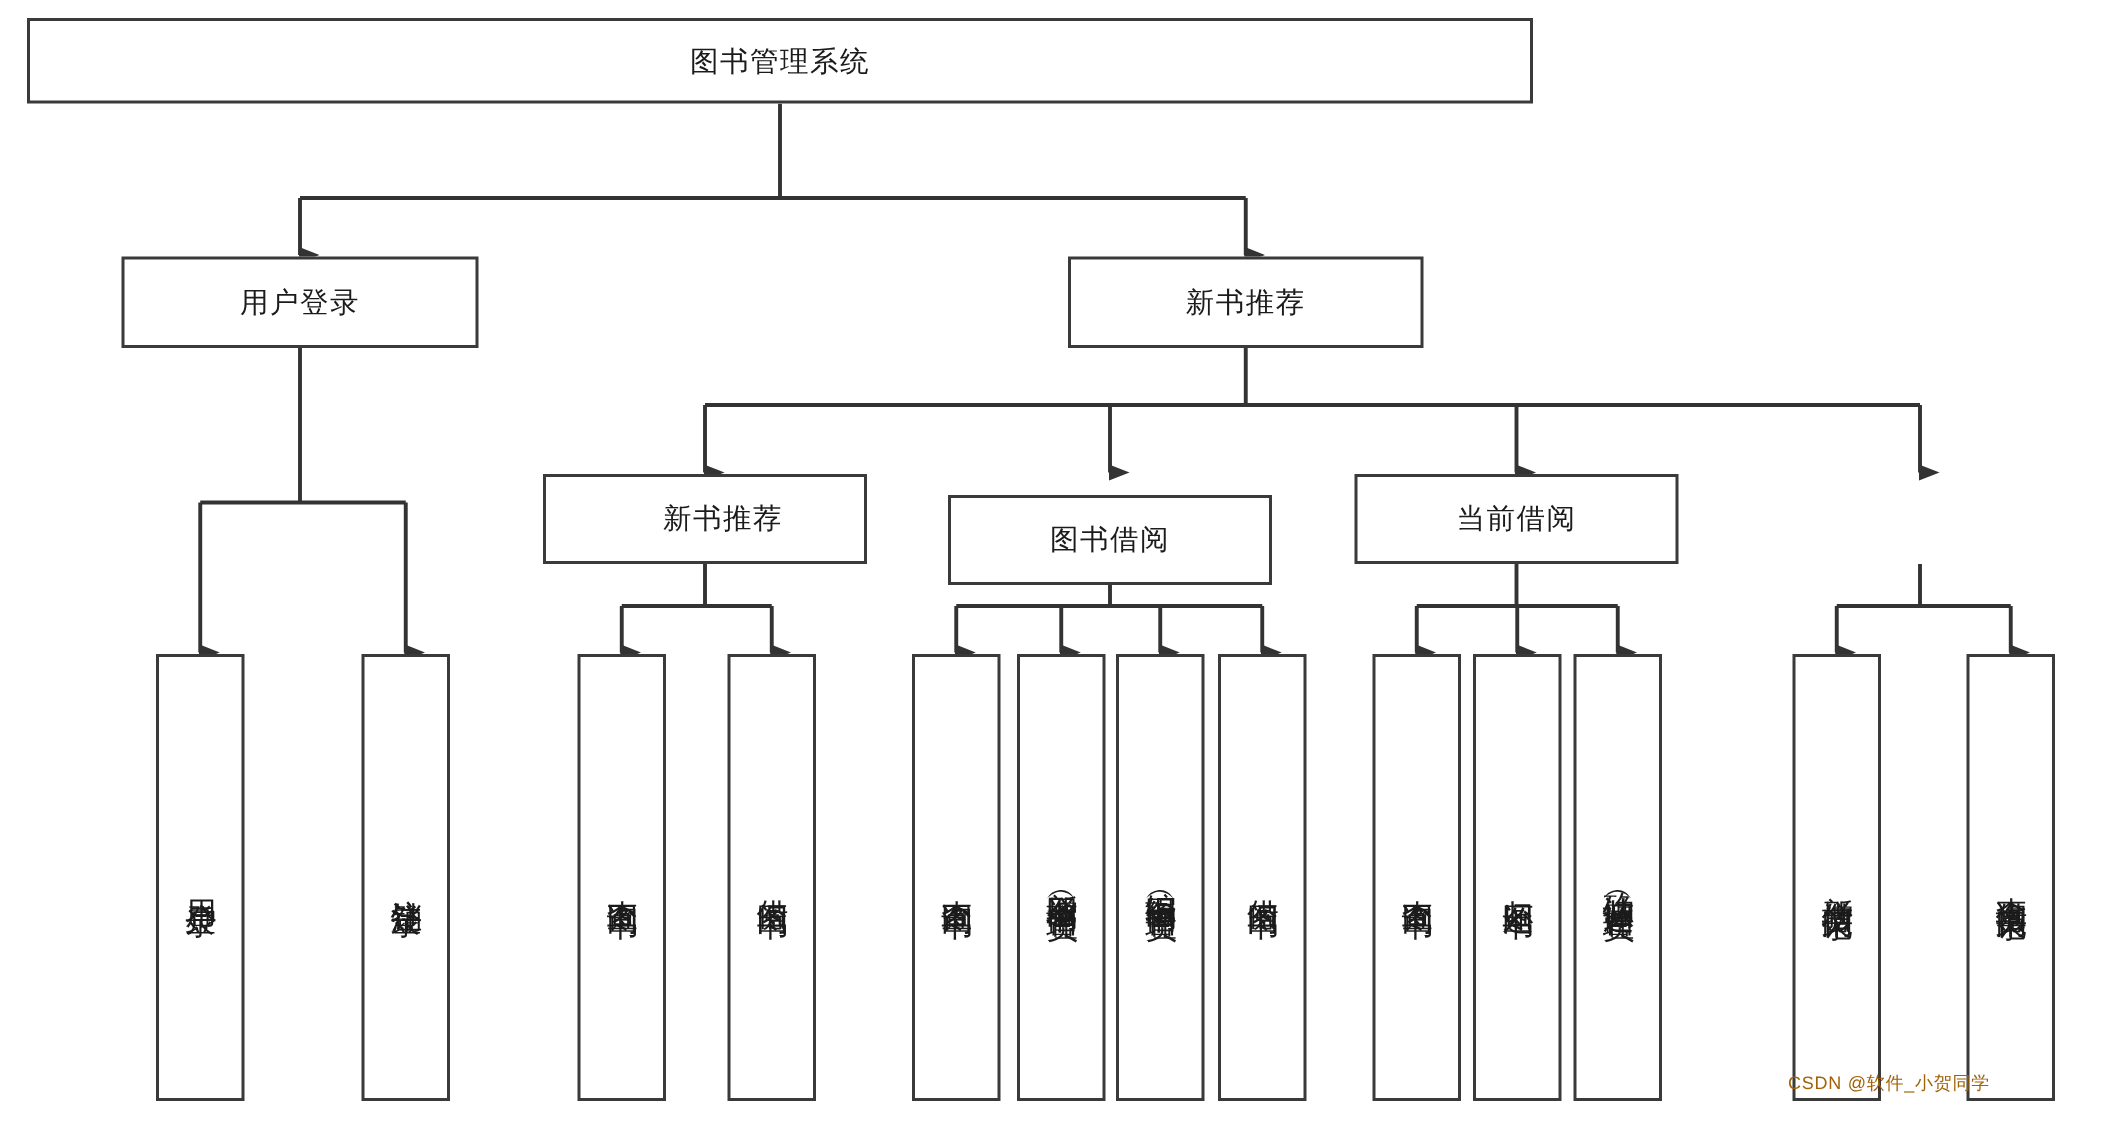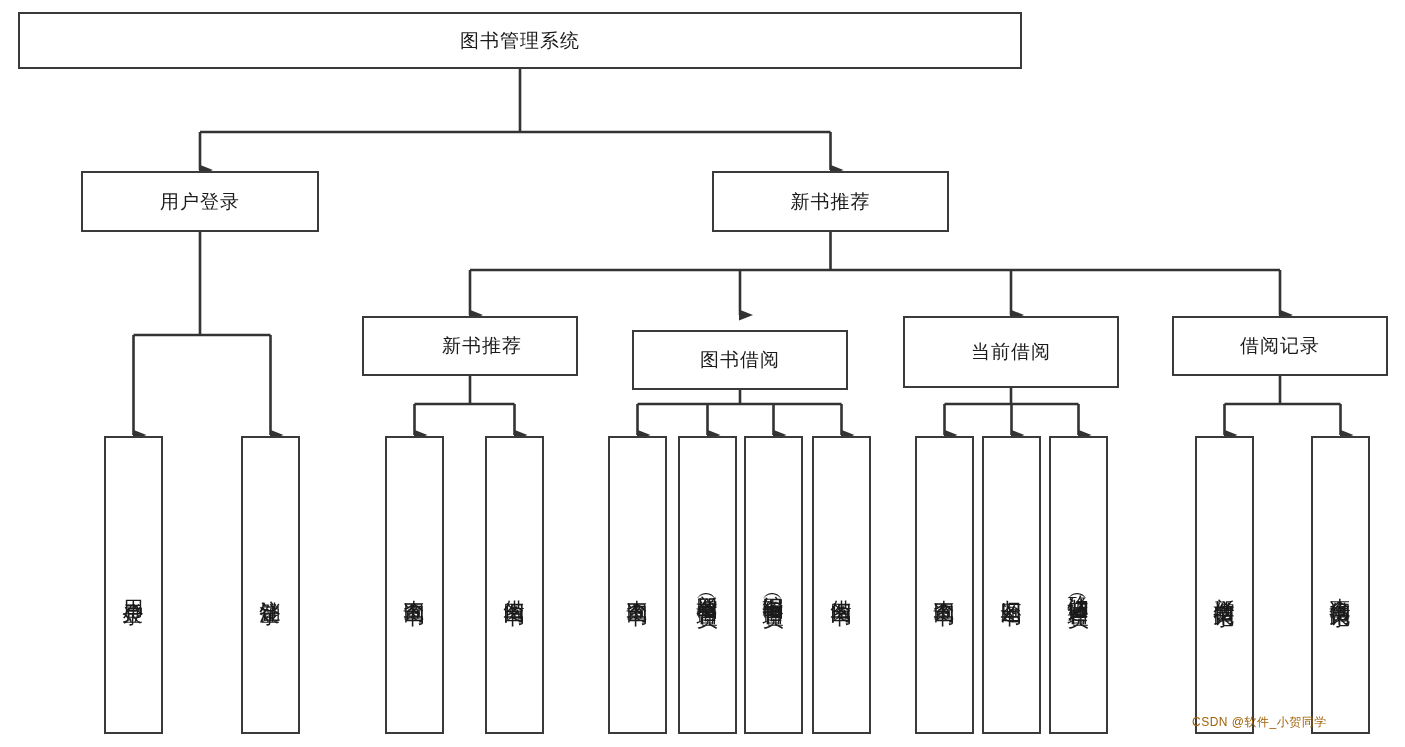--- a/index.html
+++ b/index.html
@@ -116,25 +116,22 @@
   <div class="node node-h" style="left:712px;top:171px;width:237px;height:61px;">
     <span>新书推荐</span>
   </div>
 
   <div class="node node-h" style="left:362px;top:316px;width:216px;height:60px;padding-left:24px;">
     <span>新书推荐</span>
   </div>
   <div class="node node-h" style="left:632px;top:330px;width:216px;height:60px;">
     <span>图书借阅</span>
   </div>
-  <div class="node node-h" style="left:903px;top:316px;width:216px;height:72px;">
+  <div class="node node-h" style="left:903px;top:316px;width:216px;height:60px;">
     <span>当前借阅</span>
-  </div>
-  <div class="node node-h" style="left:1172px;top:316px;width:216px;height:60px;">
-    <span>借阅记录</span>
   </div>
 
   <div class="node node-v" style="left:104px;top:436px;width:59px;height:298px;">
     <span>用户登录</span>
   </div>
   <div class="node node-v" style="left:241px;top:436px;width:59px;height:298px;">
     <span>注销登录</span>
   </div>
 
   <div class="node node-v" style="left:385px;top:436px;width:59px;height:298px;">

